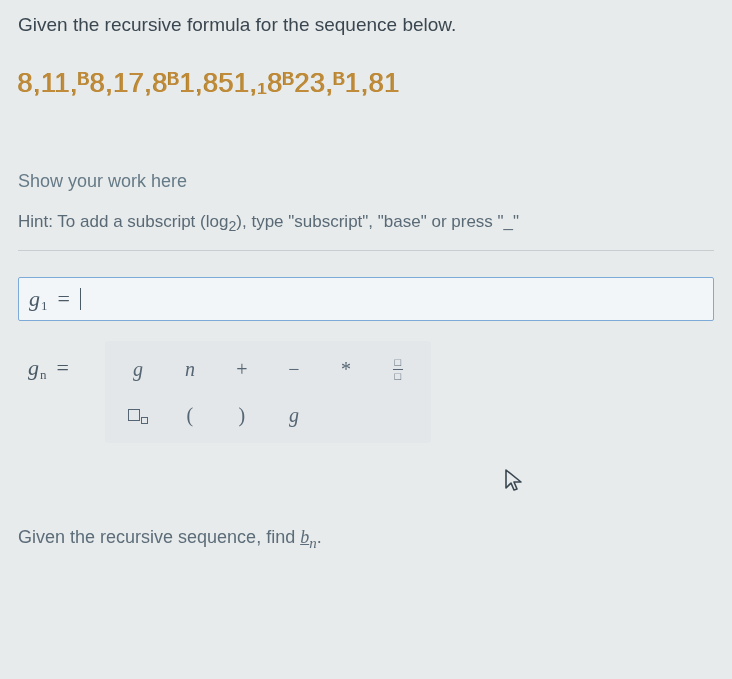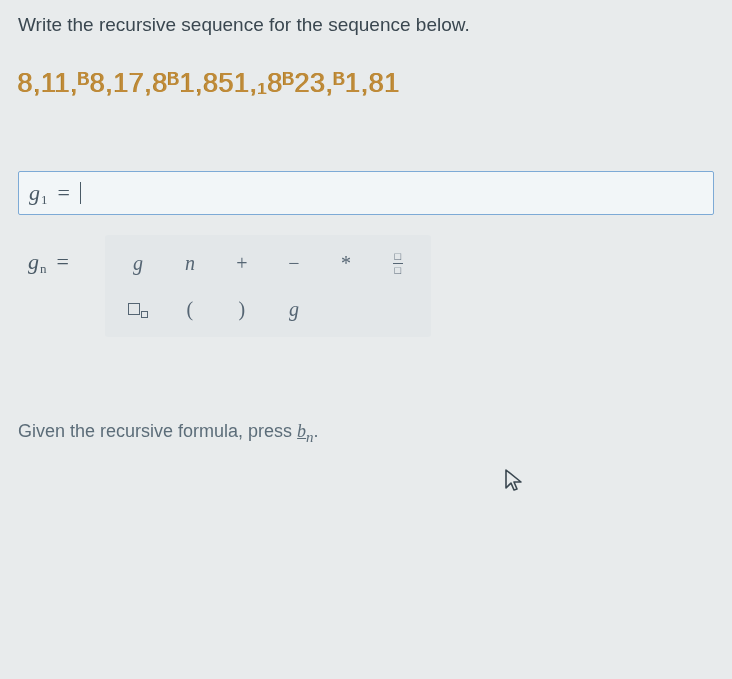--- a/index.html
+++ b/index.html
@@ -151,25 +151,29 @@
       font-size: 18px;
       color: #5c6d79;
       margin-top: 70px;
       padding-left: 18px;
     }
   </style>
 </head>
 <body>
 
 <div class="container">
-  <div class="prompt-text">Write the recursive sequence for the sequence below.</div>
+  <div class="prompt-text">Given the recursive formula for the sequence below.</div>
 
   <div class="sequence">8,11,ᴮ8,17,8ᴮ1,851,₁8ᴮ23,ᴮ1,81</div>
 
-
+  <div class="work-label">Show your work here</div>
+
+  <div class="hint-row">
+    <span>Hint: To add a subscript (log</span><sub>2</sub><span>), type "subscript", "base" or press "_"</span>
+  </div>
 
   <div class="input-row active">
     <span class="lhs">
       <span>g</span>
         <span class="sub">1</span>
         <span class="eq-sign">=</span>
     </span>
     <span class="cursor"></span>
   </div>
 
@@ -205,14 +209,14 @@
       <div class="toolbar-btn italic">g</div>
     </div>
 
     <svg class="cursor-icon" viewBox="0 0 20 26" style="left:504px; top:468px;">
       <path d="M2 2 L2 20 L7 15 L10 22 L13 21 L10 14 L17 14 Z" fill="none" stroke="#3a4750" stroke-width="1.6" stroke-linejoin="round"></path>
     </svg>
   </div>
 </div>
 
 <div class="bottom-prompt">
-  <span>Given the recursive formula, press </span><span style="font-family:'Times New Roman',serif;font-style:italic;text-decoration:underline;"><span>b</span><sub>n</sub></span>.
+  <span>Given the recursive sequence, find </span><span style="font-family:'Times New Roman',serif;font-style:italic;text-decoration:underline;"><span>b</span><sub>n</sub></span>.
 </div>
 
 </body></html>

